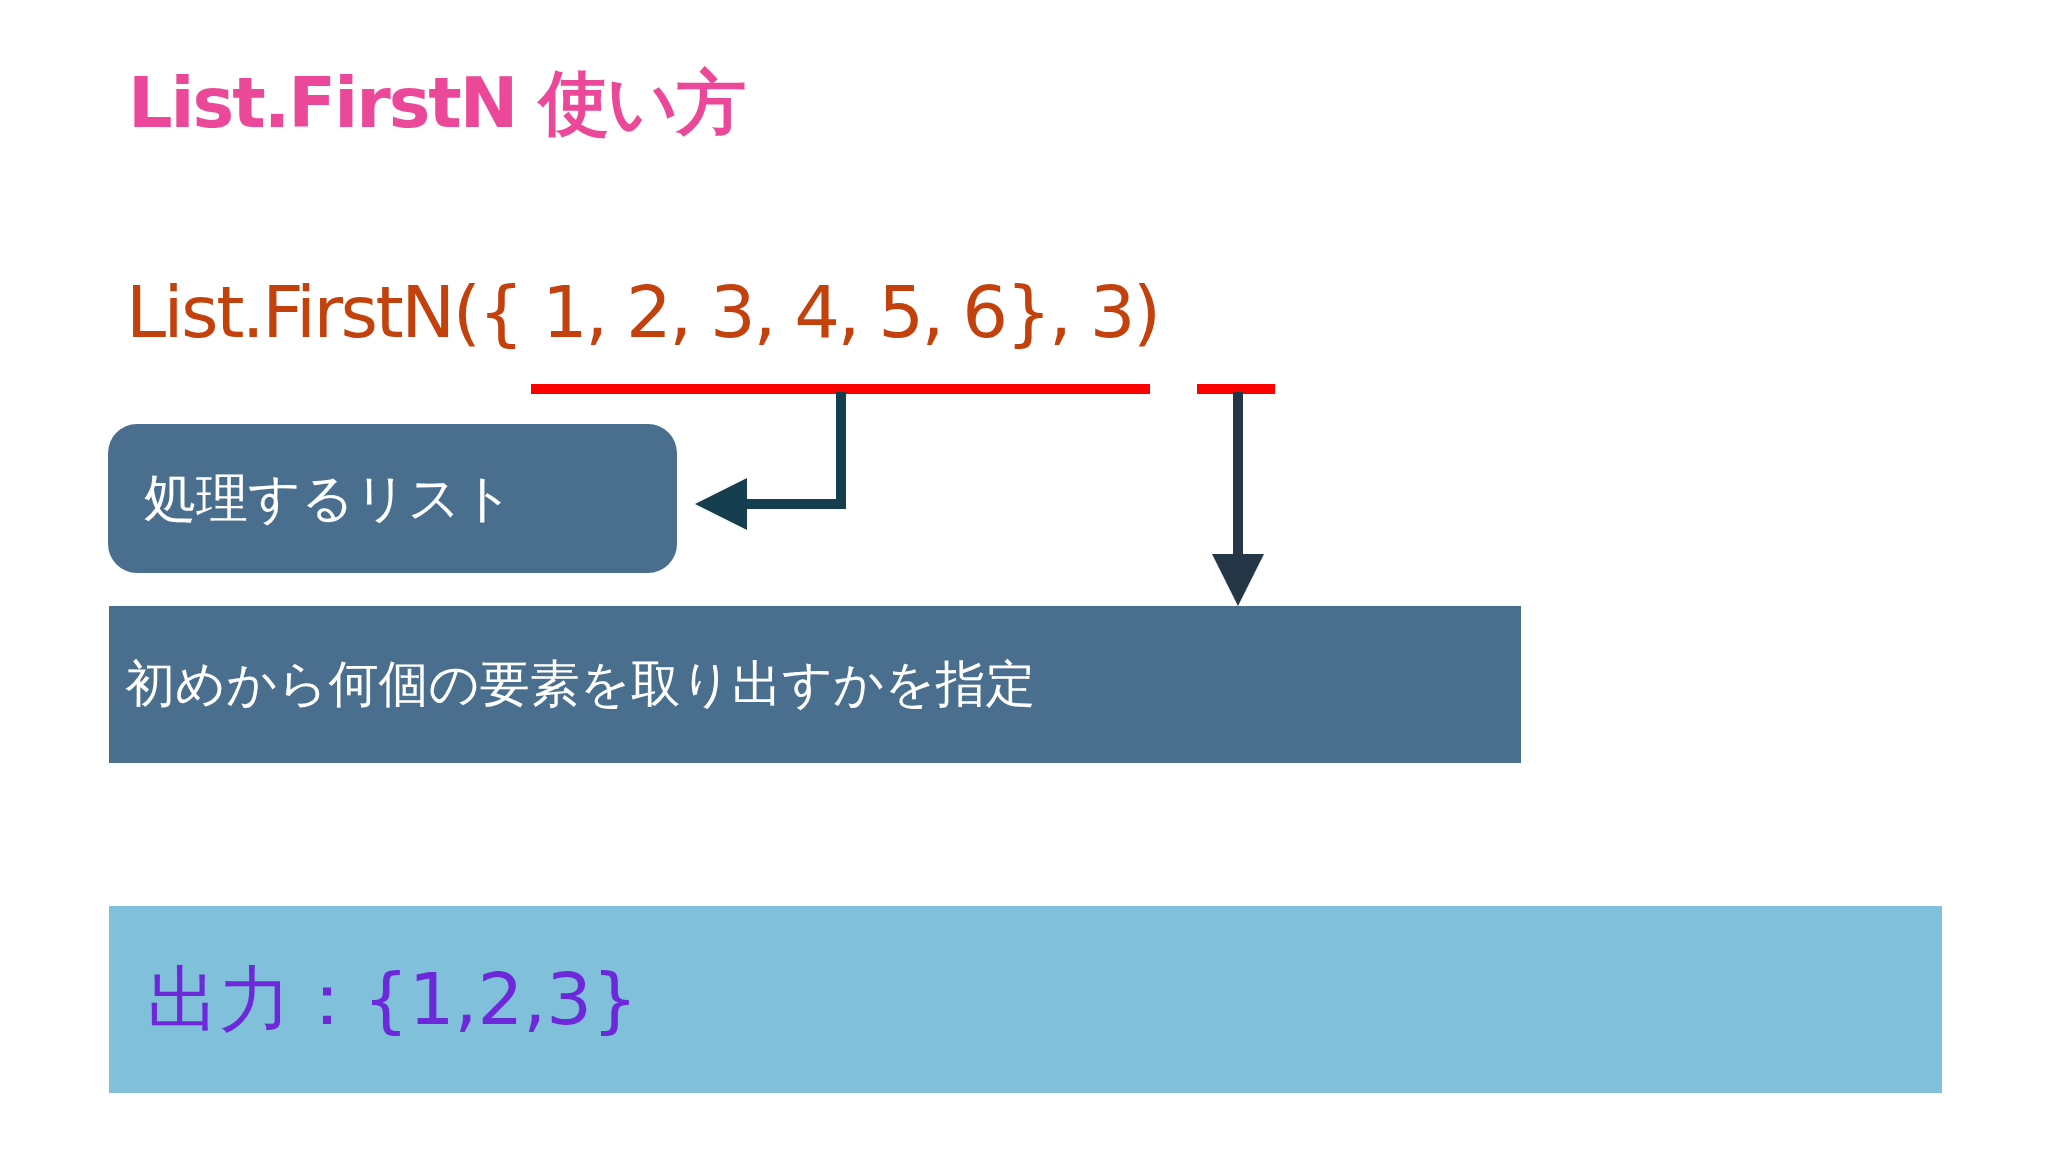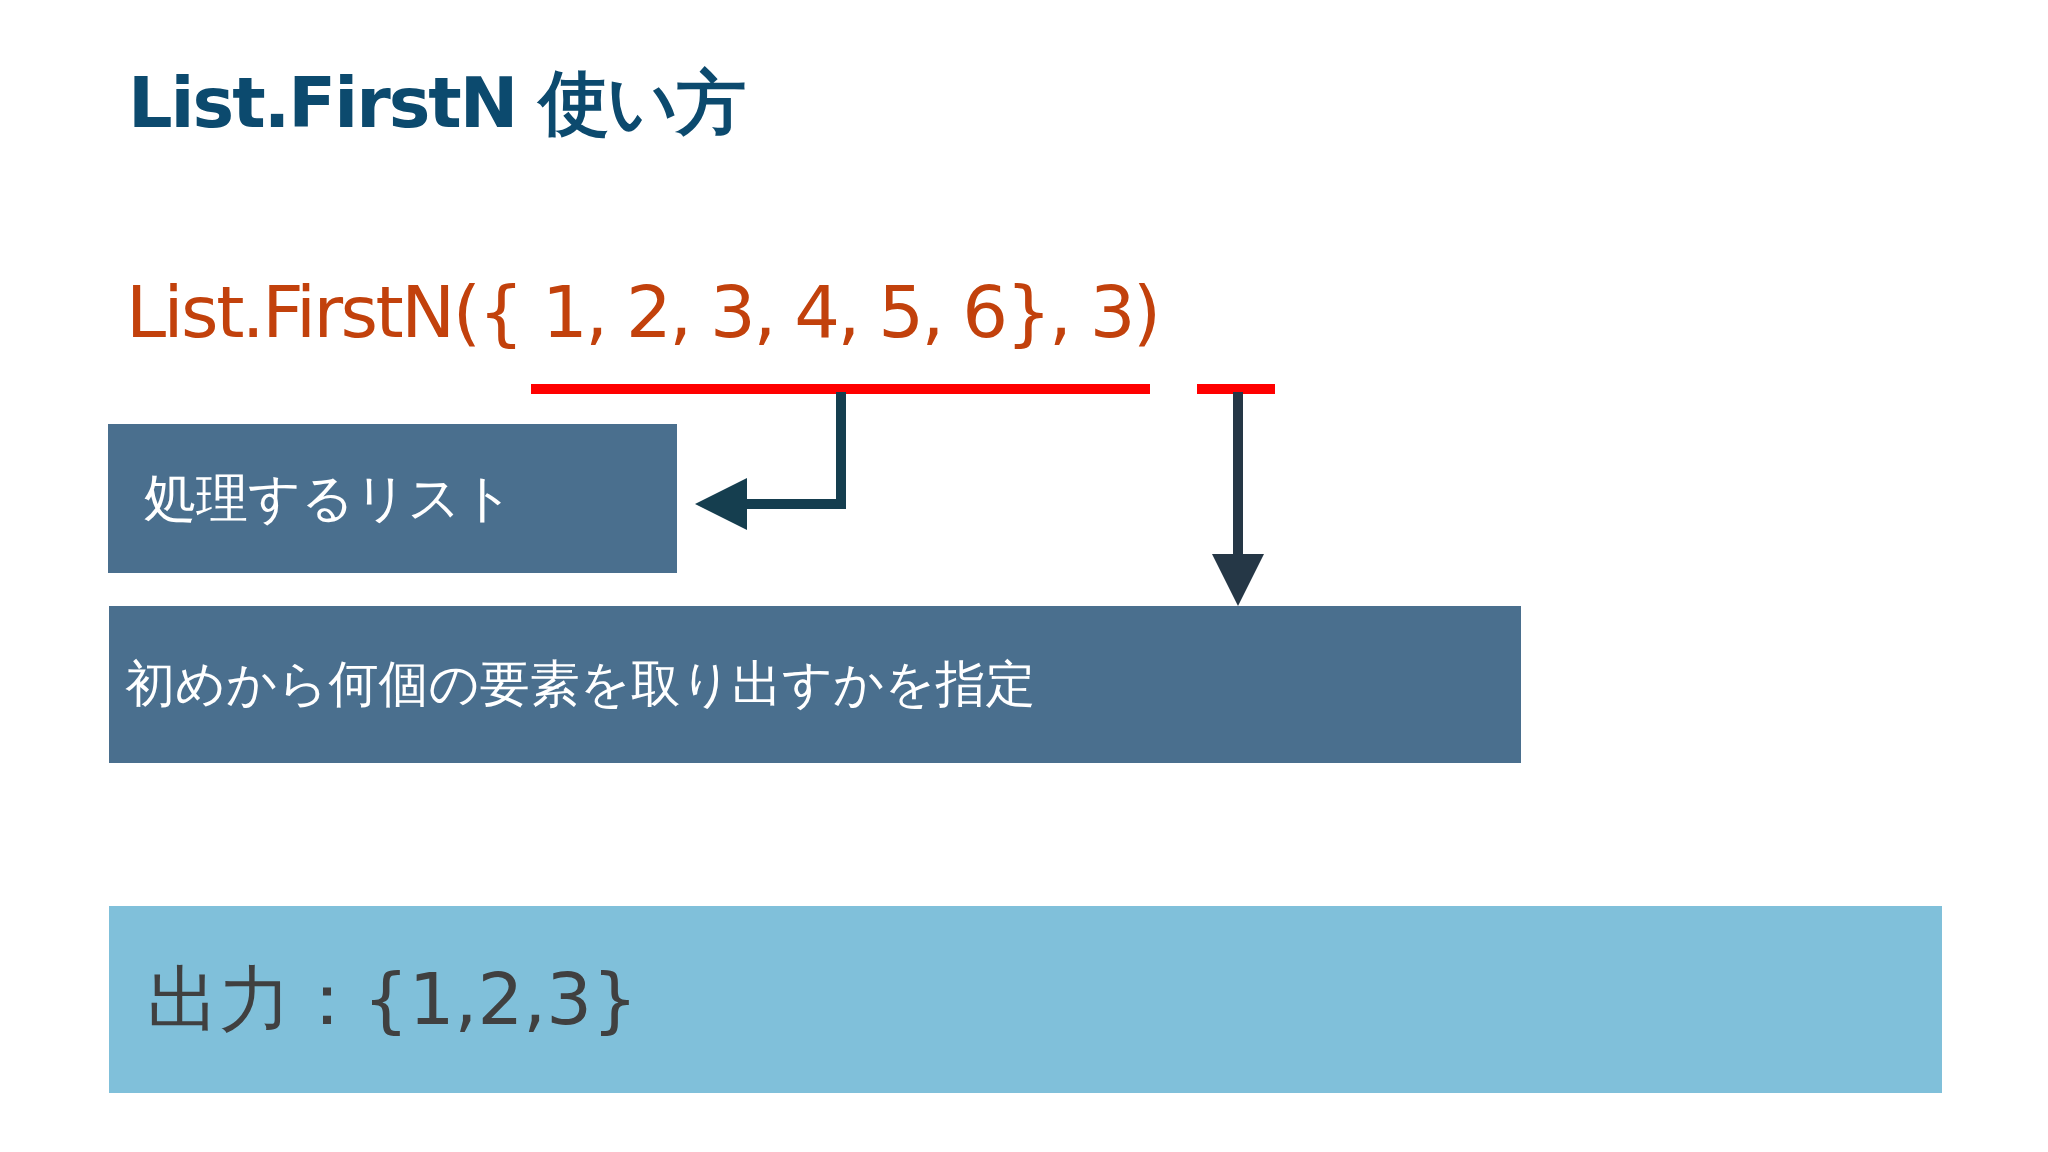--- a/index.html
+++ b/index.html
@@ -13,21 +13,21 @@
     position: relative;
     overflow: hidden;
     font-family: "DejaVu Sans", "Liberation Sans", sans-serif;
   }
   .slide-title {
     position: absolute;
     left: 128px;
     top: 68px;
     font-size: 70px;
     font-weight: bold;
-    color: #0c4a6e;
+    color: #ec4899;
     letter-spacing: -2px;
     white-space: nowrap;
     line-height: 1;
   }
   .code-line {
     position: absolute;
     left: 126px;
     top: 276px;
     font-size: 72px;
     color: #c2410c;
@@ -46,26 +46,27 @@
     display: flex;
     align-items: center;
     white-space: nowrap;
   }
   .box.dark {
     background: #4A6F8E;
     color: #ffffff;
   }
   .box.light {
     background: #80C0DA;
-    color: #404040;
+    color: #6d28d9;
   }
   .box-list {
     left: 108px; top: 424px; width: 569px; height: 149px;
     padding-left: 36px;
     font-size: 52px;
+    border-radius: 29px;
   }
   .box-count {
     left: 109px; top: 606px; width: 1412px; height: 157px;
     padding-left: 16px;
     font-size: 50px;
   }
   .box-output {
     left: 109px; top: 906px; width: 1833px; height: 187px;
     padding-left: 38px;
     font-size: 72px;

